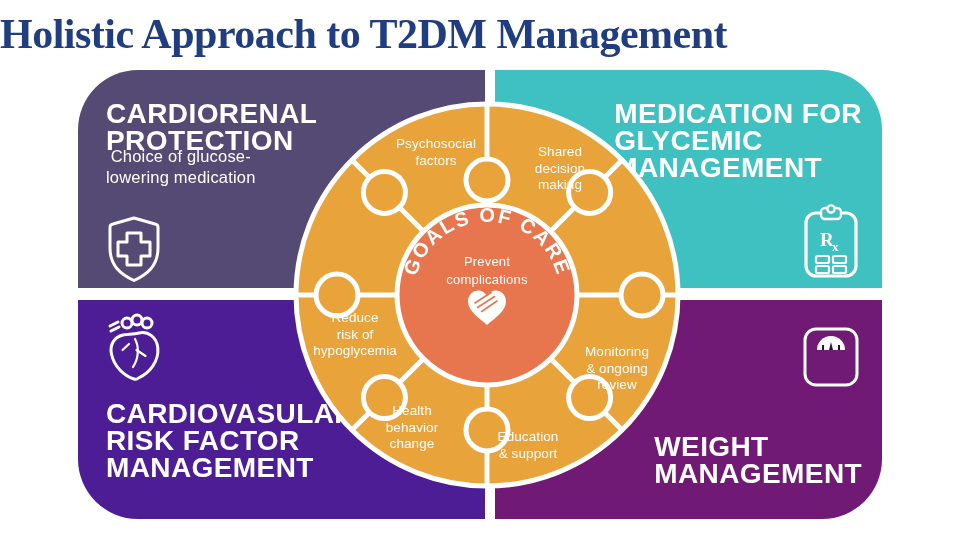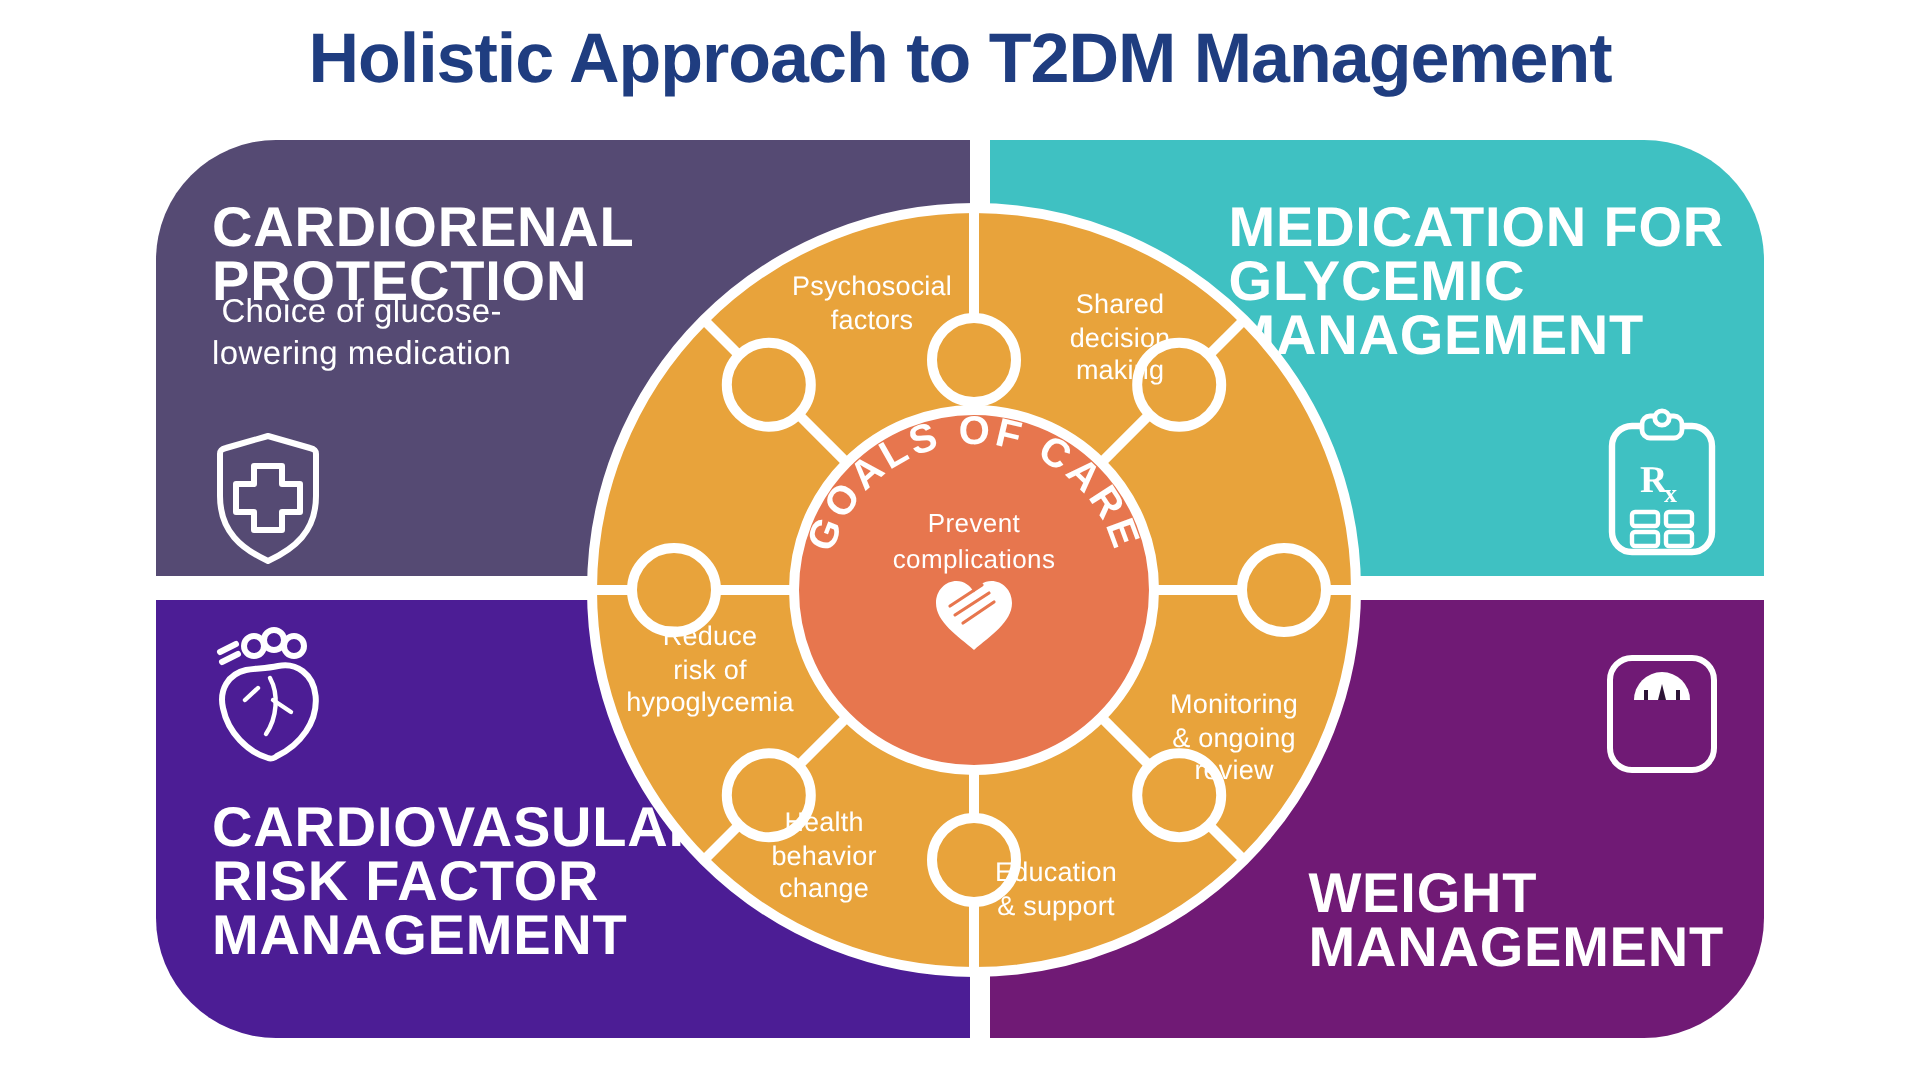--- a/index.html
+++ b/index.html
@@ -3,22 +3,22 @@
 <meta charset="utf-8">
 <style>
   html,body{margin:0;padding:0;background:#fff;}
   #stage{
     position:relative;width:960px;height:540px;background:#ffffff;overflow:hidden;
     font-family:"Liberation Sans","DejaVu Sans",sans-serif;
   }
   .preline{white-space:pre-line;}
   
   .title{
-    position:absolute;left:0;top:10px;width:960px;text-align:center;
-    font-size:35px;font-weight:bold;color:#1f3d80;letter-spacing:-0.5px;
+    position:absolute;left:0;top:10px;width:960px;text-align:left;
+    font-size:42px;font-weight:bold;color:#1f3d80;letter-spacing:-0.5px;font-family:Liberation Serif, serif;
   }
   
   .panel{position:absolute;}
   .panel-tl{left:78px;top:70px;width:407px;height:218px;background:#554a73;border-radius:60px 0 0 0;}
   .panel-tr{left:495px;top:70px;width:387px;height:218px;background:#3fc1c2;border-radius:0 60px 0 0;}
   .panel-bl{left:78px;top:300px;width:407px;height:219px;background:#4c1d95;border-radius:0 0 0 60px;}
   .panel-br{left:495px;top:300px;width:387px;height:219px;background:#701a75;border-radius:0 0 60px 0;}
   .panel-heading{
     position:absolute;color:#ffffff;font-weight:bold;font-size:28px;line-height:27px;
     letter-spacing:0.4px;

